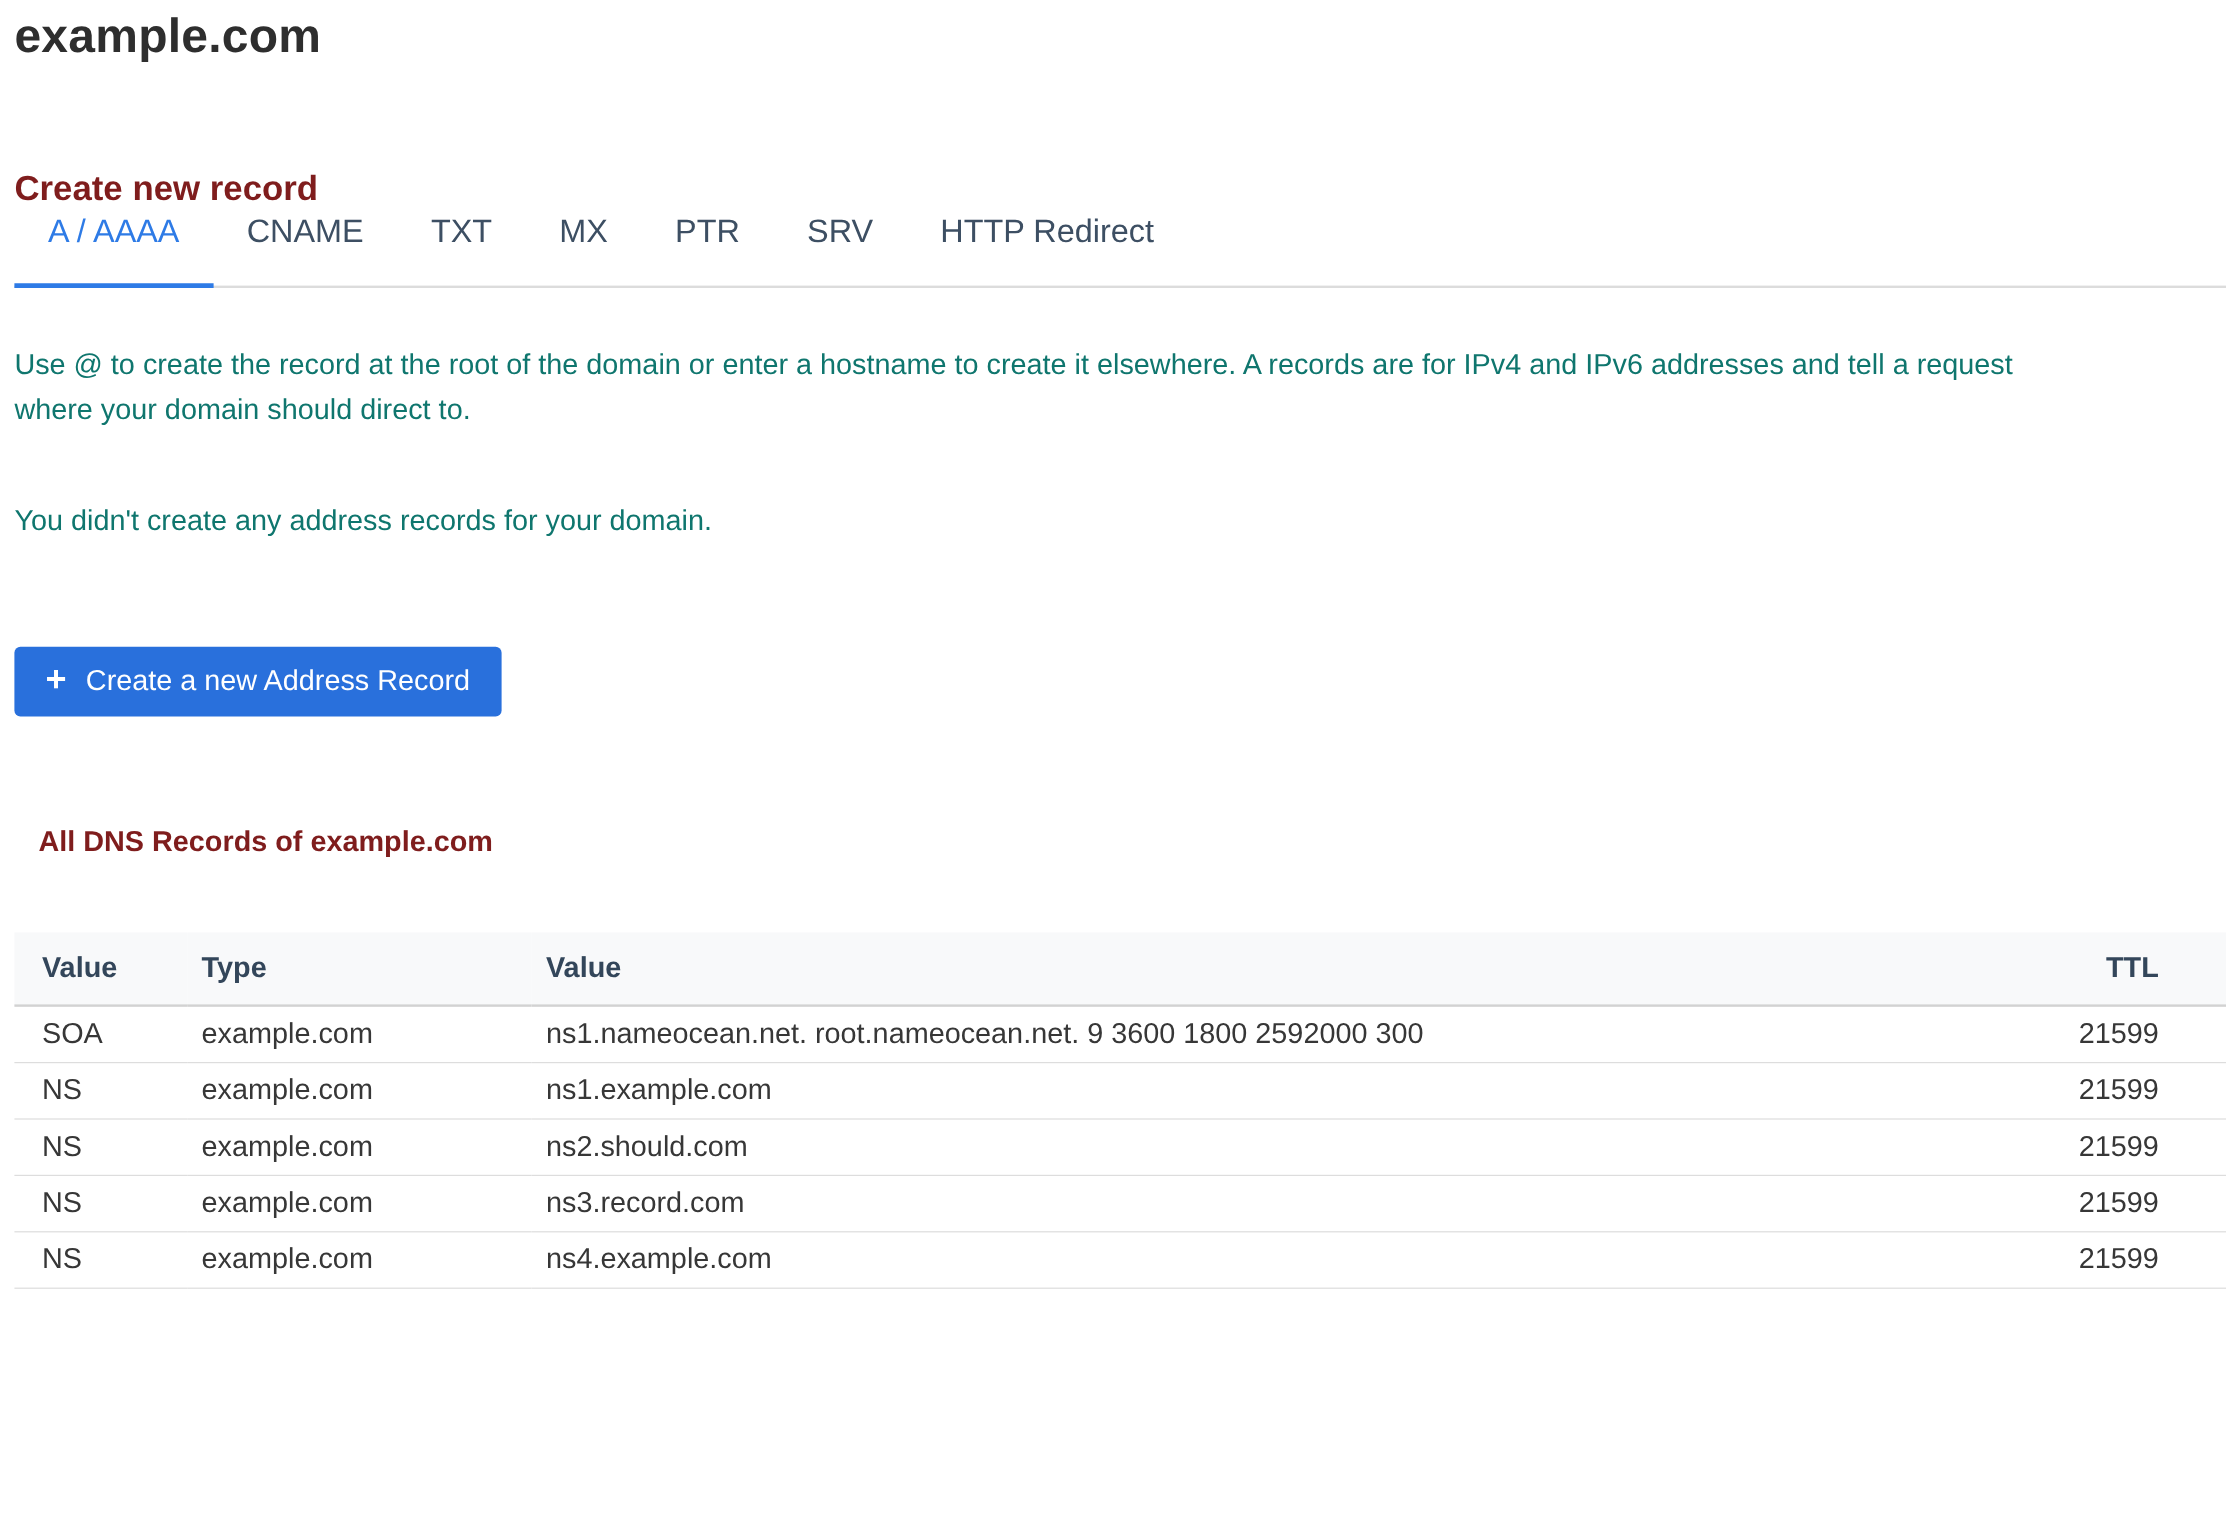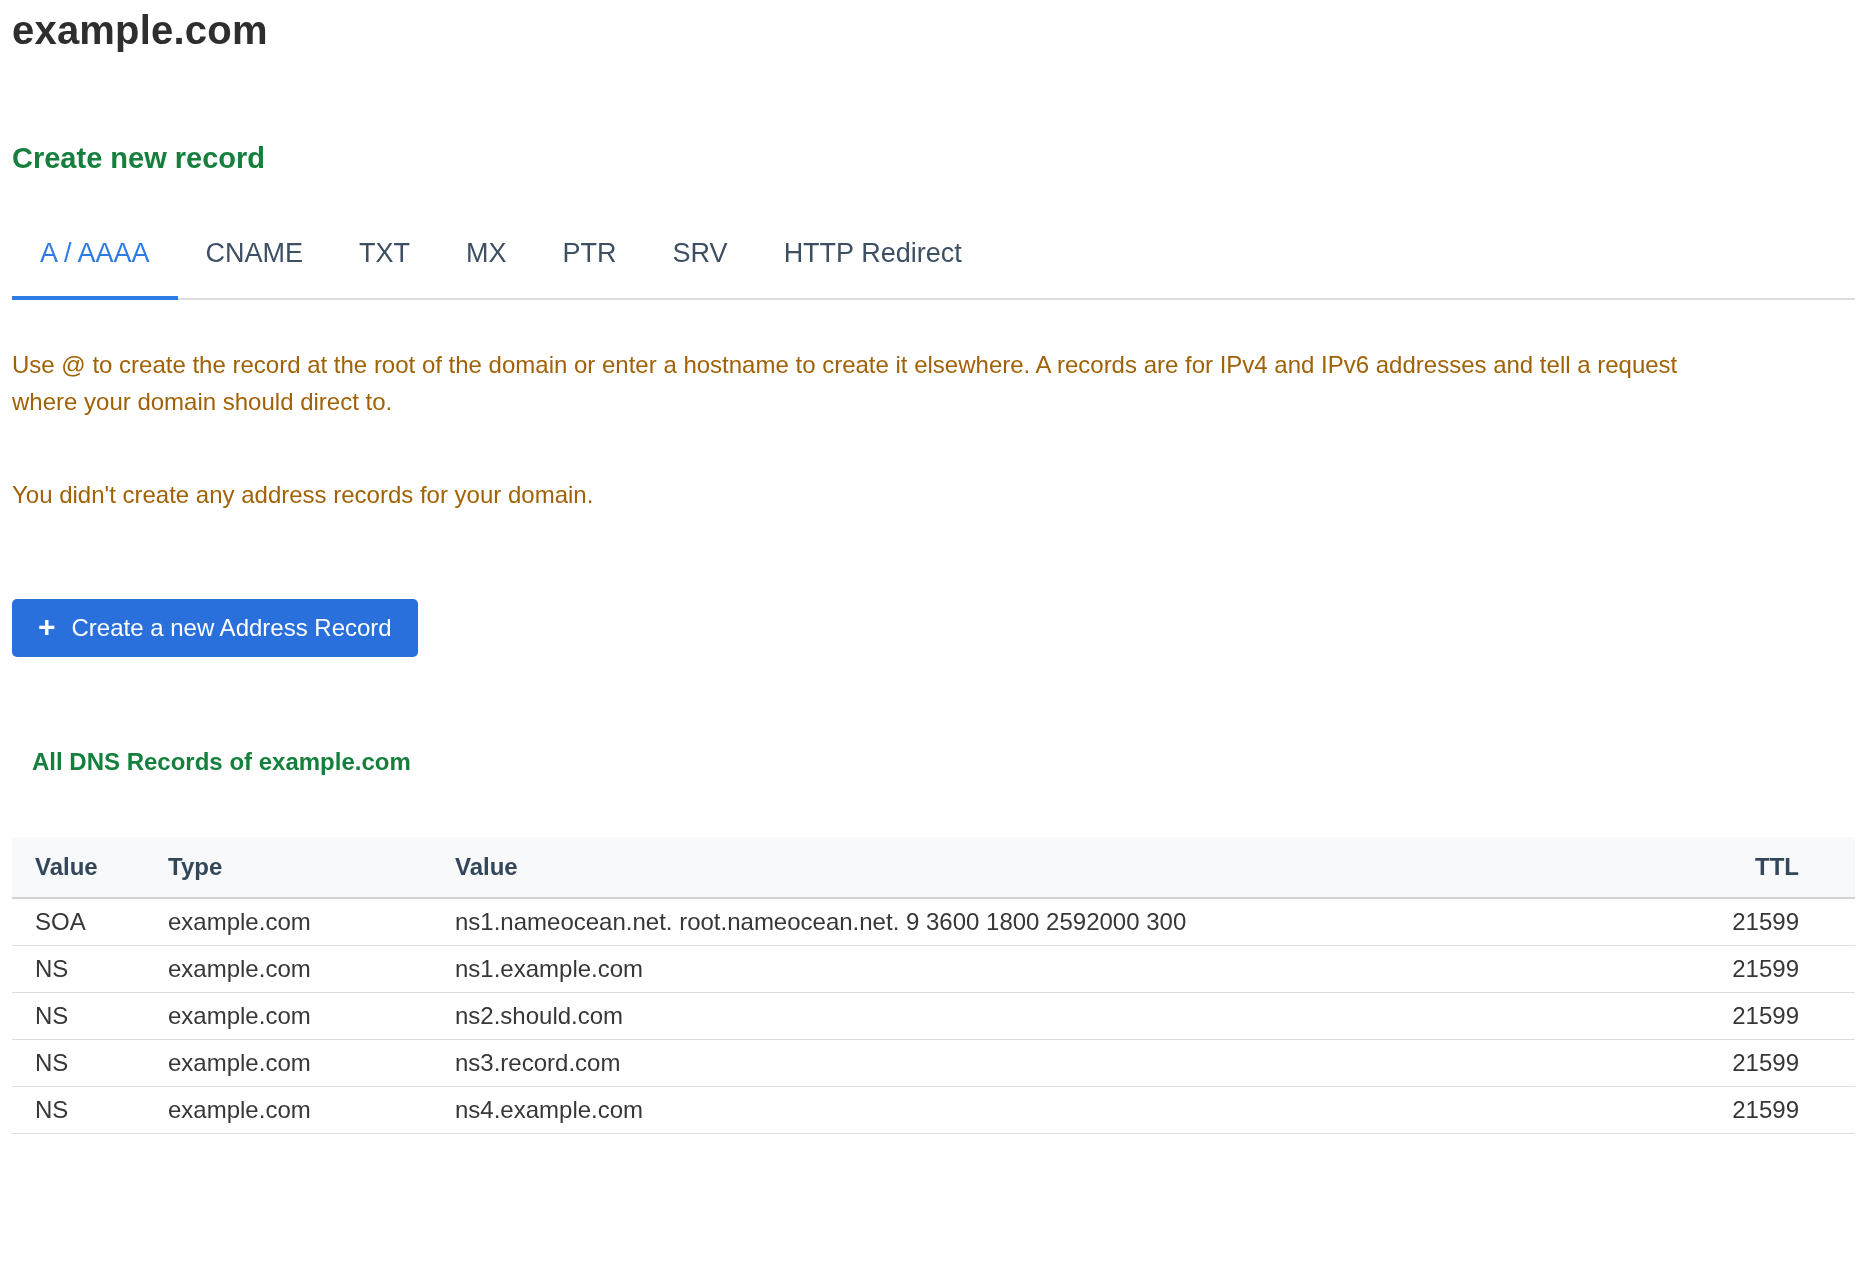--- a/index.html
+++ b/index.html
@@ -20,31 +20,30 @@
     line-height: 48px;
     font-weight: 600;
     color: #2e2e2e;
     letter-spacing: 0.2px;
   }
 
   .section-heading {
     font-size: 29px;
     line-height: 36px;
     font-weight: 600;
-    color: #15803d;
+    color: #7f1d1d;
     margin: 0;
   }
   .create-heading { margin-top: 86px; }
   .all-records-heading { margin-top: 86px; font-size: 24px; line-height: 38px; margin-left: 20px; }
 
   
   .tabs {
     display: flex;
     align-items: flex-end;
-    margin-top: 60px;
     position: relative;
   }
   .tabs-track {
     position: absolute;
     left: 0; right: 0; bottom: 0;
     height: 2px;
     background: #dcdcdc;
   }
   .tab {
     position: relative;
@@ -60,21 +59,21 @@
   .tab.active {
     color: #2e7be6;
     box-shadow: inset 0 -4px 0 #2e7be6;
   }
 
   
   .desc {
     margin: 46px 0 0 0;
     font-size: 24px;
     line-height: 37px;
-    color: #a16207;
+    color: #0f766e;
     max-width: 1680px;
   }
   .empty-msg { margin-top: 56px; }
 
   
   .btn-primary {
     margin-top: 86px;
     display: inline-flex;
     align-items: center;
     gap: 16px;

